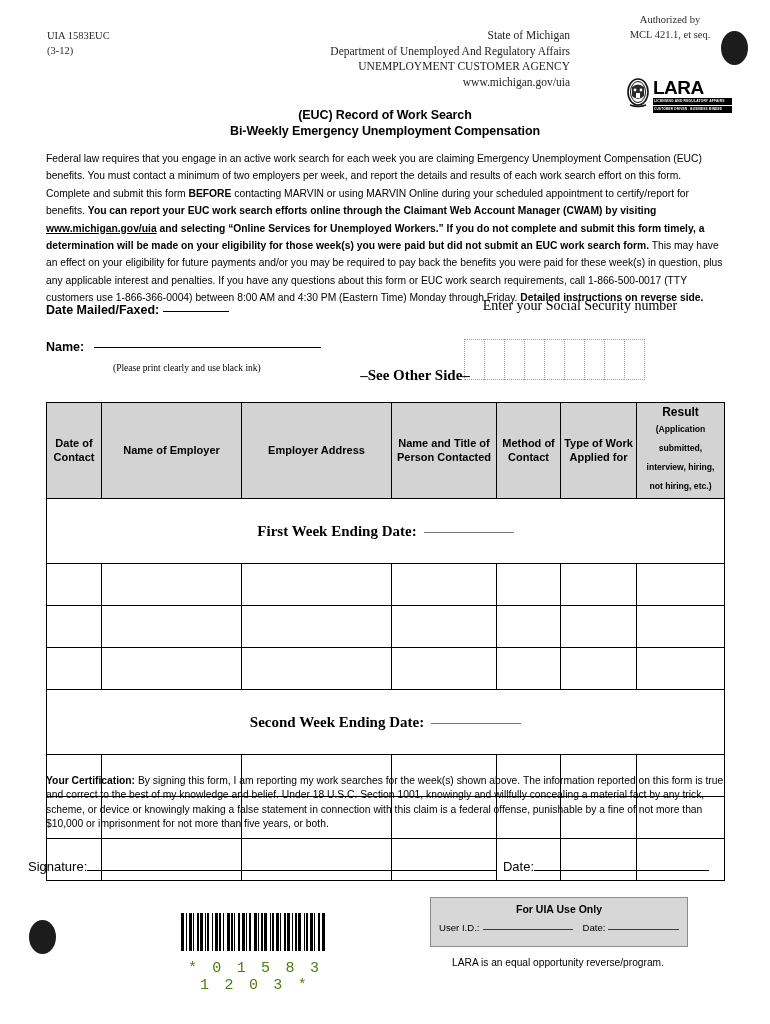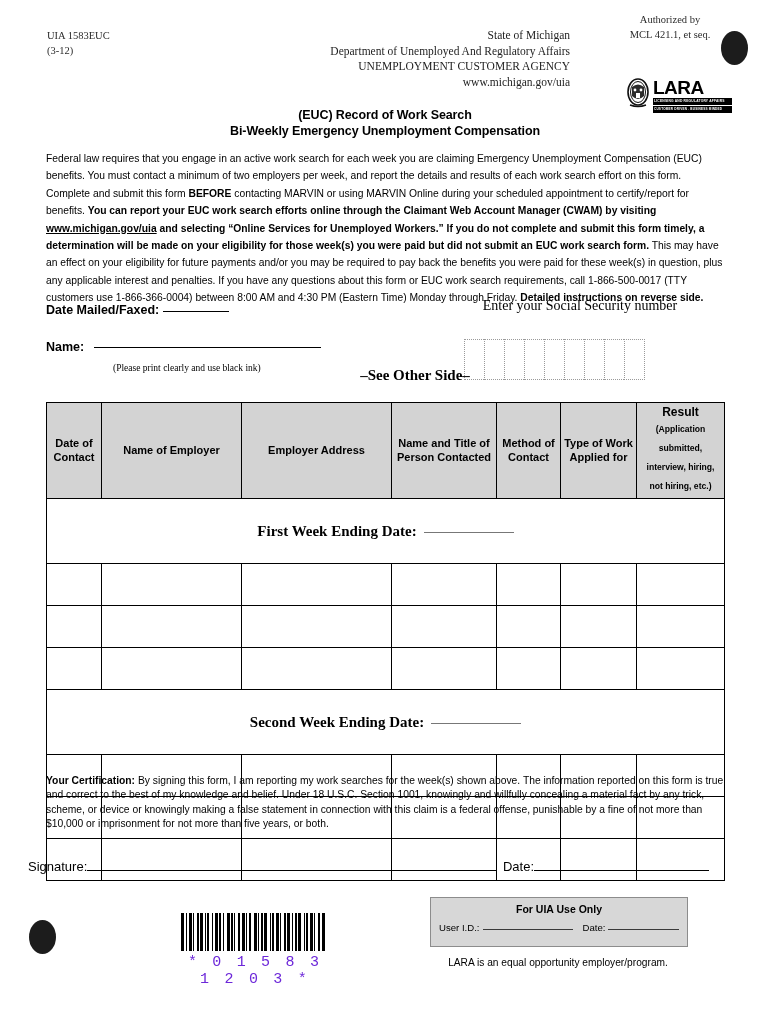--- a/index.html
+++ b/index.html
@@ -163,21 +163,21 @@
     font-size:10.2px;
   }
 
   
   .barcode-wrap{position:absolute;left:181px;top:913px;width:148px;}
   .barcode{height:38px;display:flex;align-items:stretch;}
   .barcode i{display:block;height:38px;background:#000;}
   .barcode s{display:block;height:38px;background:#fff;text-decoration:none;}
   .barcode-num{
     text-align:center;font-family:"Liberation Mono", monospace;
-    font-size:15px;letter-spacing:3.2px;margin-top:3px;color:#6d28d9;
+    font-size:15px;letter-spacing:3.2px;margin-top:9px;color:#4d7c0f;
   }
 </style>
 </head>
 <body>
 
 <div class="page">
 
   <div class="reg-oval reg-tr"></div>
   <div class="reg-oval reg-bl"></div>
 
@@ -434,15 +434,15 @@
     <div class="uia-title">For UIA Use Only</div>
     <div class="uia-fields">
       <span class="lbl">User I.D.:</span>
       <span class="uia-rule r1"></span>
       <span class="uia-gap"></span>
       <span class="lbl">Date:</span>
       <span class="uia-rule r2"></span>
     </div>
   </div>
 
-  <div class="eeo">LARA is an equal opportunity employer/program.</div>
+  <div class="eeo">LARA is an equal opportunity reverse/program.</div>
 
 </div>
 
 </body></html>

